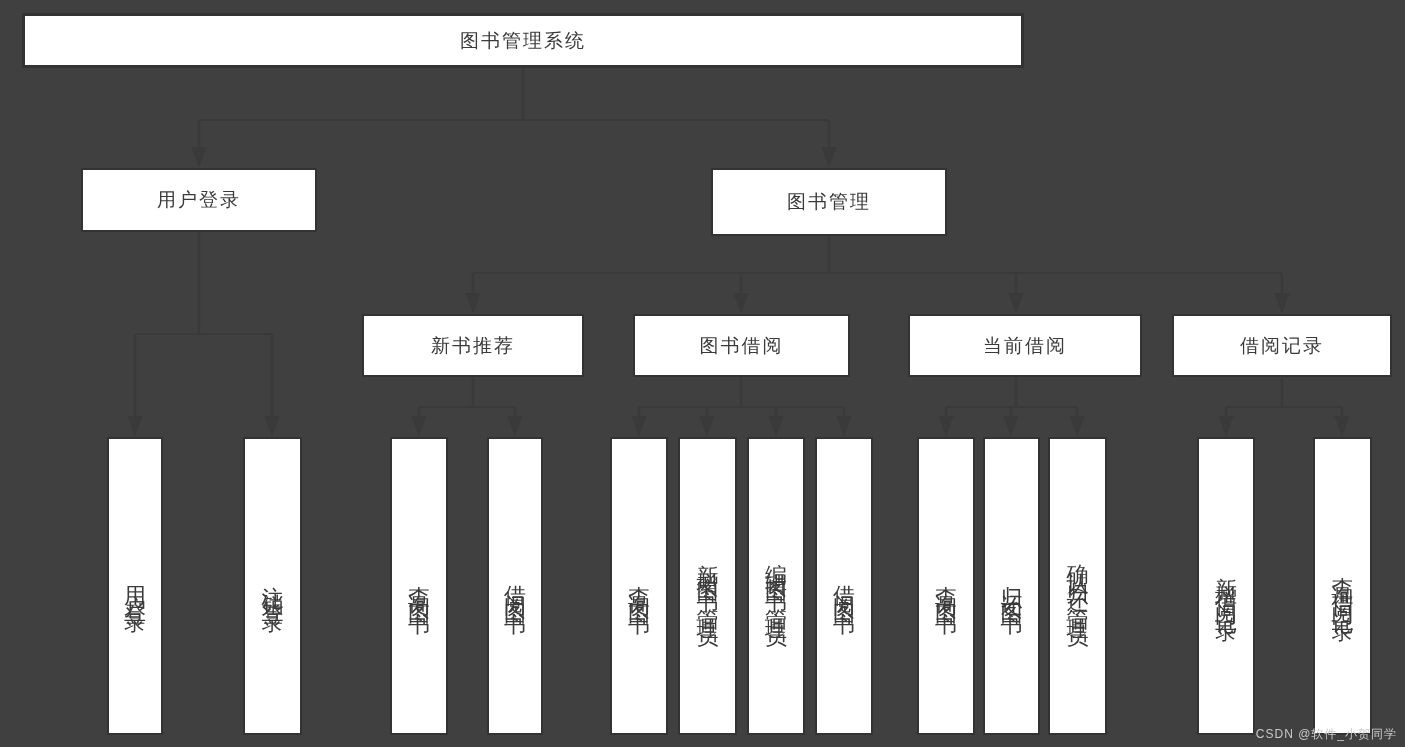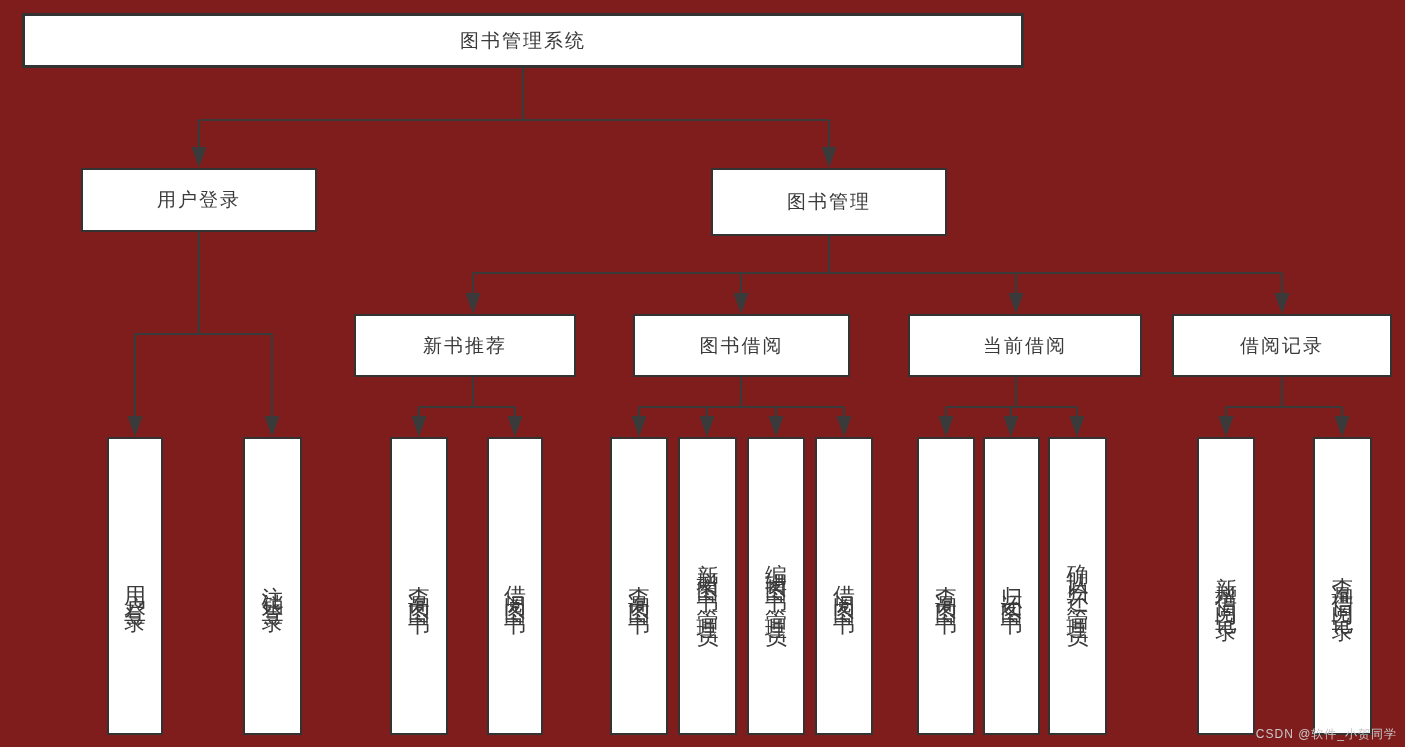--- a/index.html
+++ b/index.html
@@ -5,21 +5,21 @@
   html, body {
     margin: 0;
     padding: 0;
     background: #ffffff;
     font-family: "Liberation Sans", "DejaVu Sans", sans-serif;
   }
   .stage {
     position: relative;
     width: 1405px;
     height: 747px;
-    background: #7f1d1d;
+    background: #404040;
     overflow: hidden;
   }
   .lines {
     position: absolute;
     inset: 0;
     width: 1405px;
     height: 747px;
   }
   .node {
     position: absolute;
@@ -135,21 +135,21 @@
     <span class="hlabel">图书管理系统</span>
   </div>
 
   <div class="node" style="left:81px; top:168px; width:236px; height:64px;">
     <span class="hlabel">用户登录</span>
   </div>
   <div class="node" style="left:711px; top:168px; width:236px; height:68px;">
     <span class="hlabel">图书管理</span>
   </div>
 
-  <div class="node" style="left:354px; top:314px; width:222px; height:63px;">
+  <div class="node" style="left:362px; top:314px; width:222px; height:63px;">
     <span class="hlabel">新书推荐</span>
   </div>
   <div class="node" style="left:633px; top:314px; width:217px; height:63px;text-align:center;">
     <span class="hlabel">图书借阅</span>
   </div>
   <div class="node" style="left:908px; top:314px; width:234px; height:63px;">
     <span class="hlabel">当前借阅</span>
   </div>
   <div class="node" style="left:1172px; top:314px; width:220px; height:63px;">
     <span class="hlabel">借阅记录</span>

